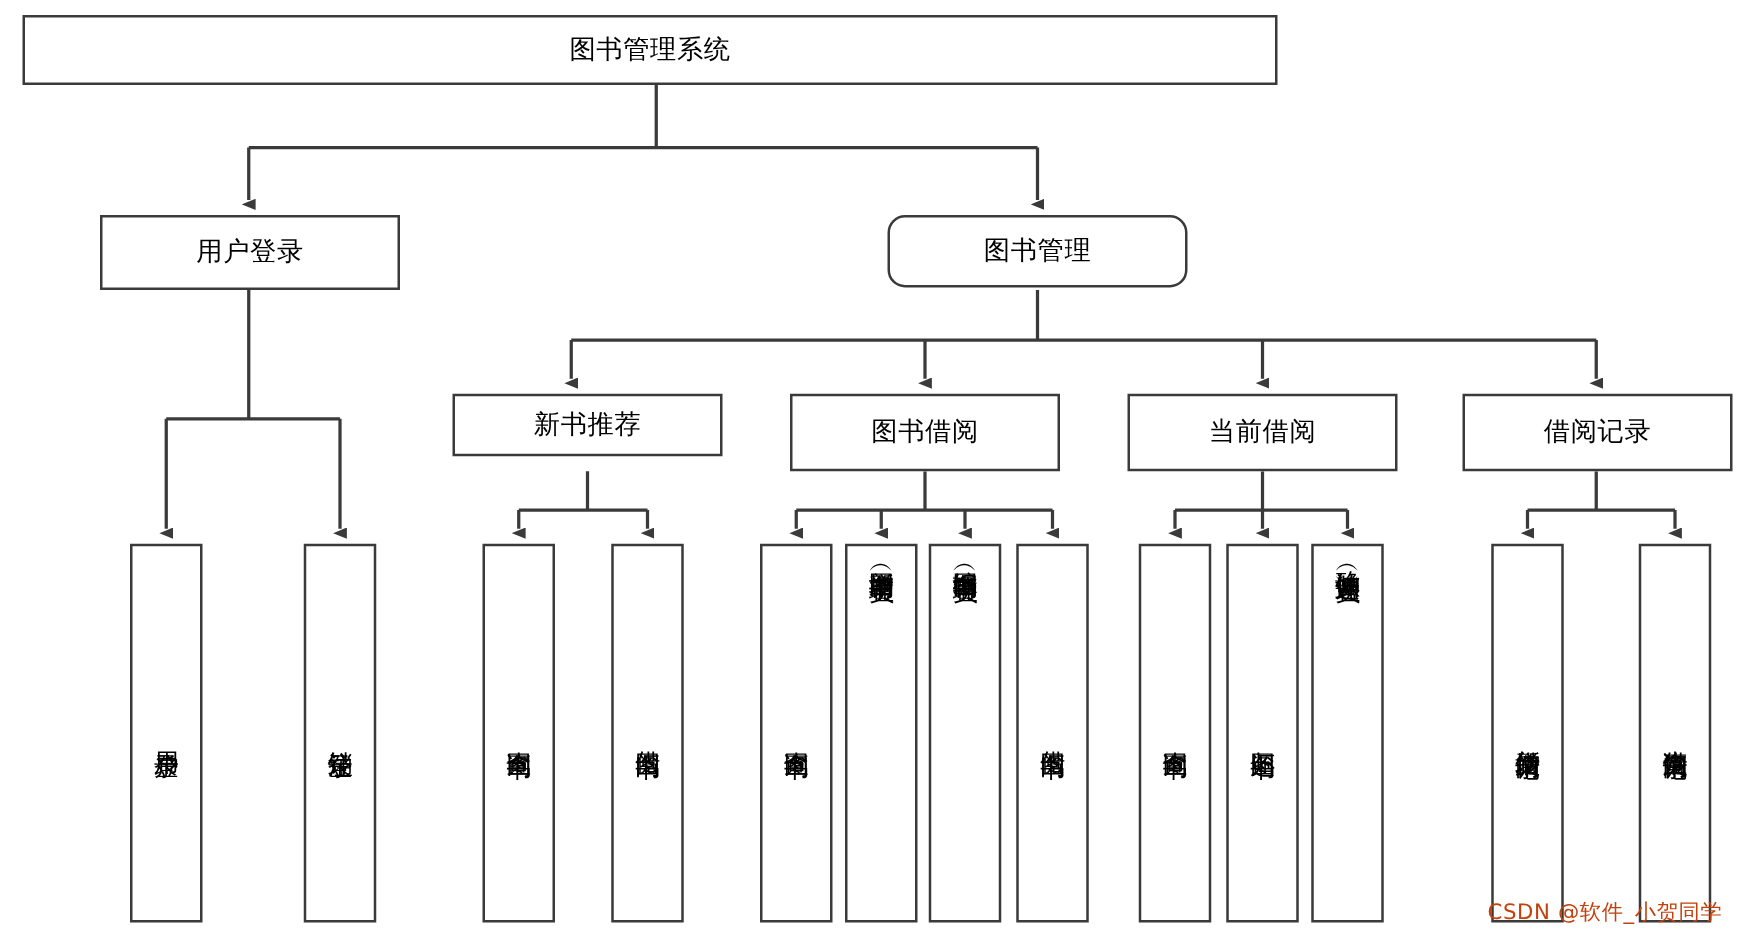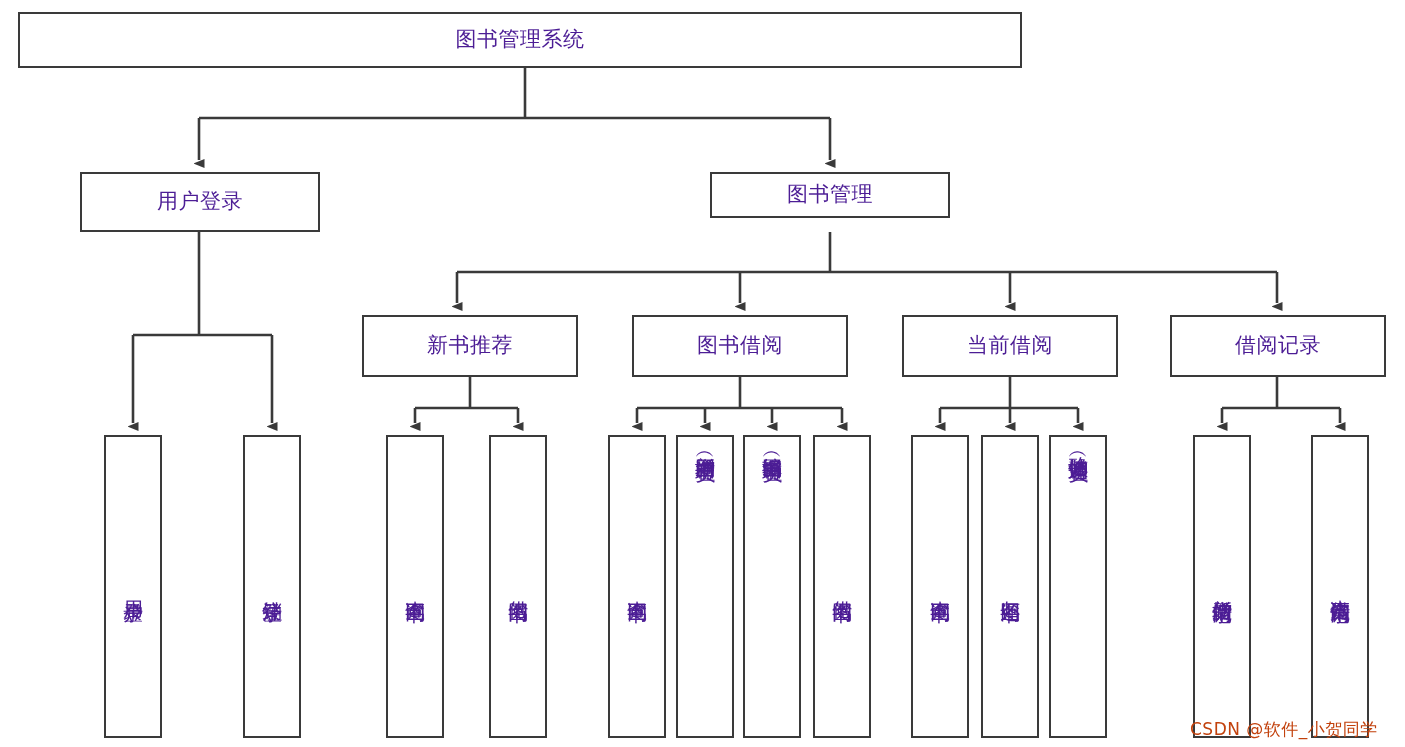--- a/index.html
+++ b/index.html
@@ -34,21 +34,21 @@
     display: flex;
     align-items: center;
     justify-content: center;
     z-index: 2;
   }
   .node-label {
     font-size: 21px;
     line-height: 1.12;
     letter-spacing: 0.5px;
     white-space: nowrap;
-    color: #4c1d95;
+    color: #000000;
   }
   
   .node.horiz .node-label {
     writing-mode: horizontal-tb;
   }
   
   .node.vert {
     align-items: flex-start;
     justify-content: center;
     padding-top: 0;
@@ -137,25 +137,25 @@
     </g>
   </svg>
 
   <div class="node horiz" style="left:18px; top:12px; width:1004px; height:56px;">
     <span class="node-label">图书管理系统</span>
   </div>
 
   <div class="node horiz" style="left:80px; top:172px; width:240px; height:60px;">
     <span class="node-label">用户登录</span>
   </div>
-  <div class="node horiz" style="left:710px; top:172px; width:240px; height:46px;">
+  <div class="node horiz" style="left:710px; top:172px; width:240px; height:58px;border-radius:14px;">
     <span class="node-label">图书管理</span>
   </div>
 
-  <div class="node horiz" style="left:362px; top:315px; width:216px; height:62px;">
+  <div class="node horiz" style="left:362px; top:315px; width:216px; height:50px;">
     <span class="node-label">新书推荐</span>
   </div>
   <div class="node horiz" style="left:632px; top:315px; width:216px; height:62px;text-align:right;">
     <span class="node-label">图书借阅</span>
   </div>
   <div class="node horiz" style="left:902px; top:315px; width:216px; height:62px;">
     <span class="node-label">当前借阅</span>
   </div>
   <div class="node horiz" style="left:1170px; top:315px; width:216px; height:62px;">
     <span class="node-label">借阅记录</span>

